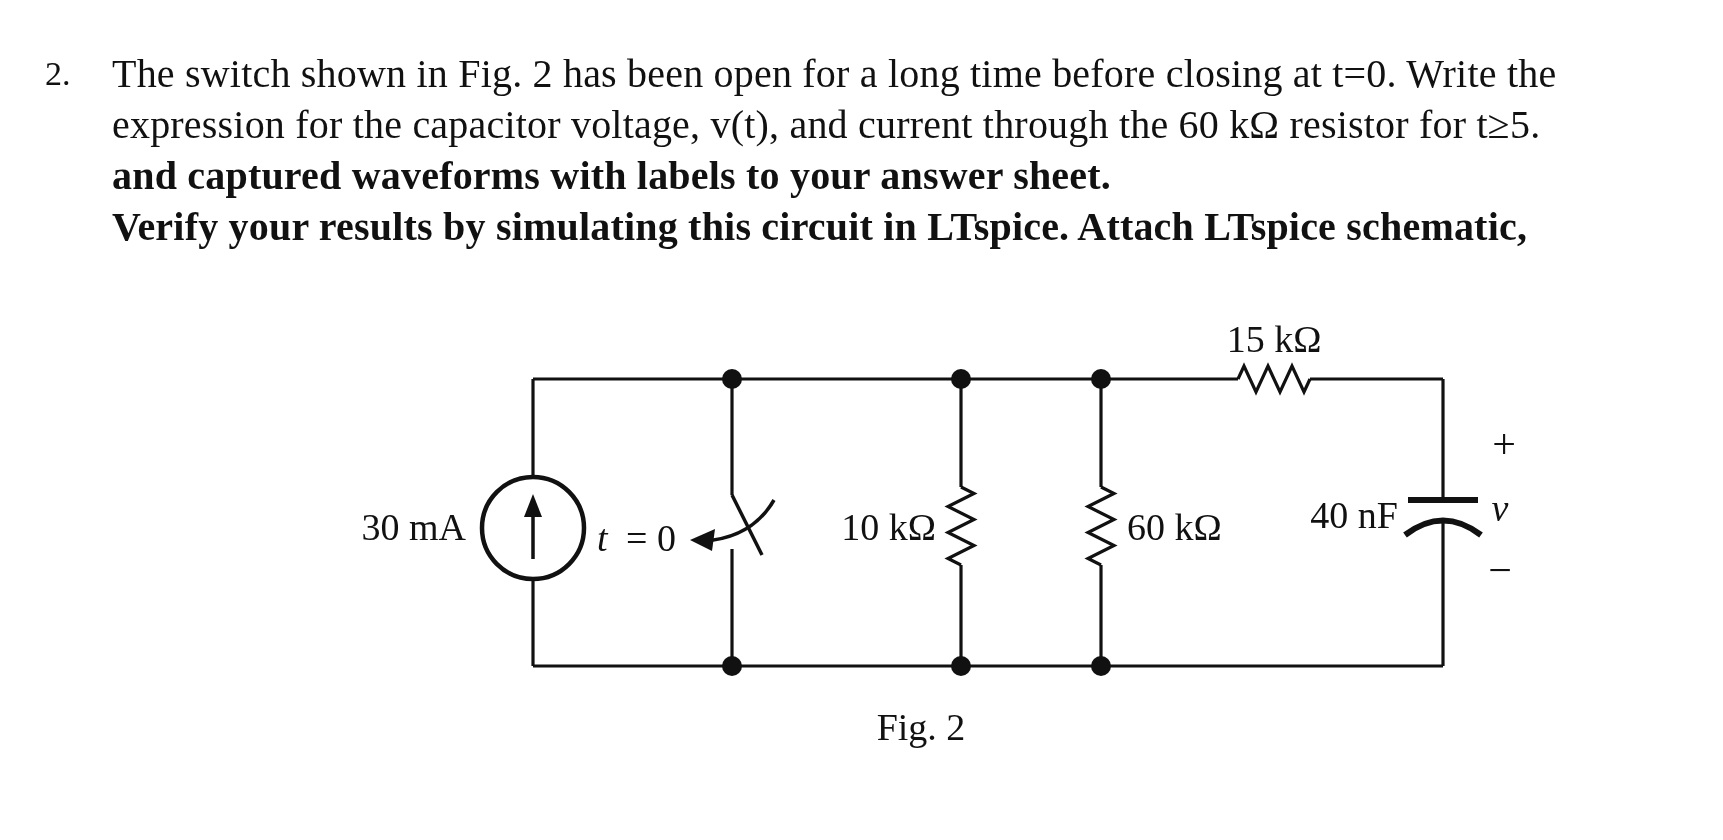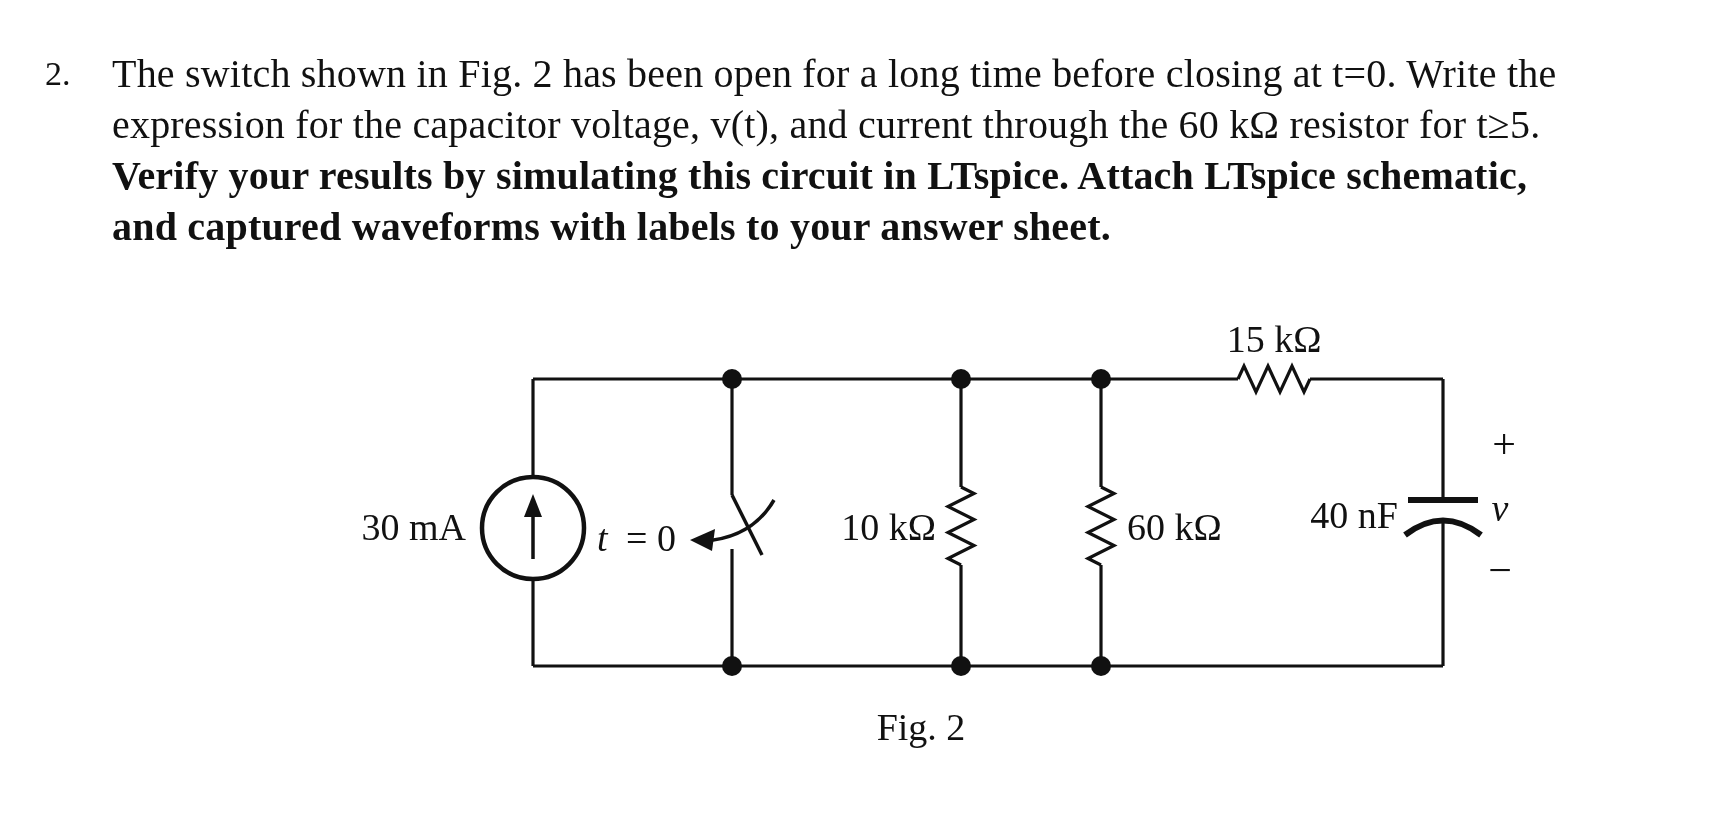--- a/index.html
+++ b/index.html
@@ -63,22 +63,22 @@
 </head>
 <body>
 
 <div class="page">
 
   <div class="problem">
     <div class="problem-number">2.</div>
     <div class="problem-lines">
       <div class="line">The switch shown in Fig. 2 has been open for a long time before closing at t=0. Write the</div>
       <div class="line">expression for the capacitor voltage, v(t), and current through the 60 kΩ resistor for t≥5.</div>
+      <div class="line bold">and captured waveforms with labels to your answer sheet.</div>
       <div class="line bold">Verify your results by simulating this circuit in LTspice. Attach LTspice schematic,</div>
-      <div class="line bold">and captured waveforms with labels to your answer sheet.</div>
     </div>
   </div>
 
   <svg class="circuit-svg" width="1280" height="500" viewBox="300 270 1280 500" xmlns="http://www.w3.org/2000/svg">
 
     <path class="wire" d="M 533 379 L 1238 379"></path>
     <path class="wire" d="M 1310 379 L 1443 379"></path>
 
     <path class="wire" d="M 533 666 L 1443 666"></path>
 

